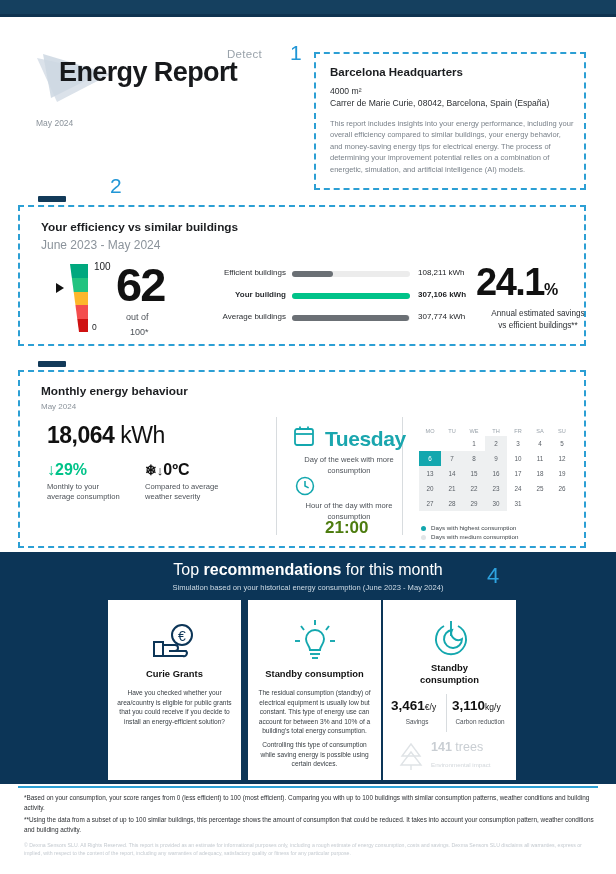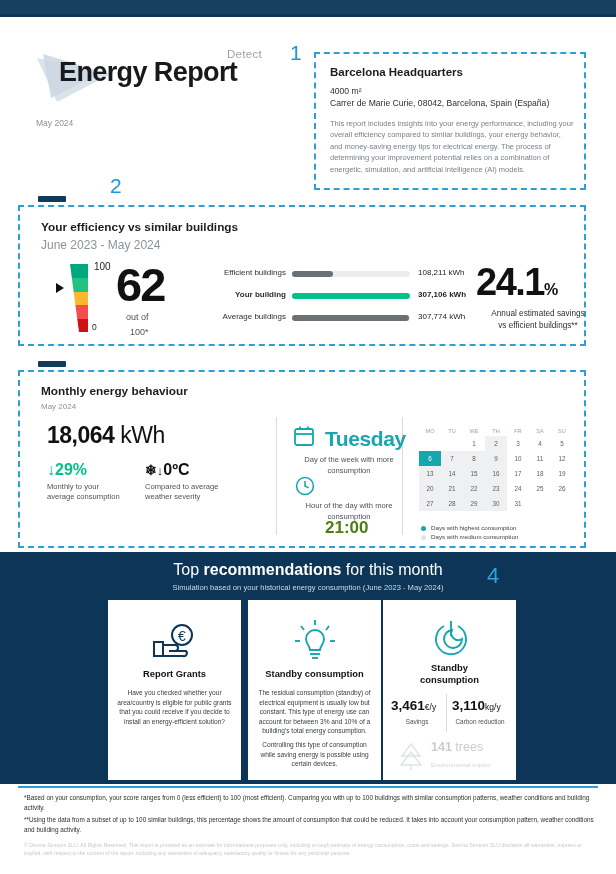--- a/index.html
+++ b/index.html
@@ -328,21 +328,21 @@
   </div>
   <div class="secnum" id="secnum4">4</div>
 
   <div class="reccard" id="rc1">
     <svg style="position:absolute;left:41px;top:22px;width:52px;height:40px;" viewBox="0 0 52 40" fill="none" stroke="#0c3557" stroke-width="2">
       <circle cx="33" cy="13" r="10"></circle>
       <text x="33" y="18.5" font-size="14" font-family="Liberation Sans, sans-serif" fill="#0c3557" stroke="none" text-anchor="middle">€</text>
       <rect x="5" y="20" width="9" height="14"></rect>
       <path d="M14,23 h12 a3,3 0 0 1 0,6 h-6 M20,29 h17 a3,3 0 0 1 -3,5 l-12,0 -8,0"></path>
     </svg>
-    <div class="rc-title" style="top:68px;">Report Grants</div>
+    <div class="rc-title" style="top:68px;">Curie Grants</div>
     <div class="rc-body" style="top:88px;">Have you checked whether your area/country is eligible for public grants that you could receive if you decide to install an energy-efficient solution?</div>
   </div>
 
   <div class="reccard" id="rc2">
     <svg style="position:absolute;left:46px;top:20px;width:42px;height:44px;" viewBox="0 0 42 44" fill="none" stroke="#13a7ae" stroke-width="1.9">
       <path d="M21,10 a9,9 0 0 1 9,9 c0,5 -4,7 -4,11 h-10 c0,-4 -4,-6 -4,-11 a9,9 0 0 1 9,-9z"></path>
       <line x1="16" y1="34" x2="26" y2="34"></line>
         <line x1="18" y1="38" x2="24" y2="38"></line>
       <line x1="21" y1="0" x2="21" y2="5"></line>
         <line x1="7" y1="6" x2="10" y2="10"></line>

